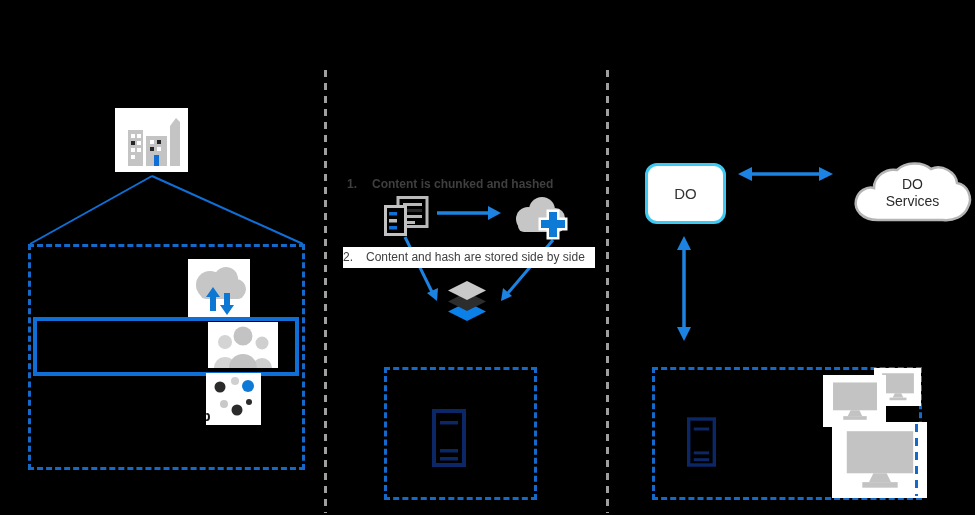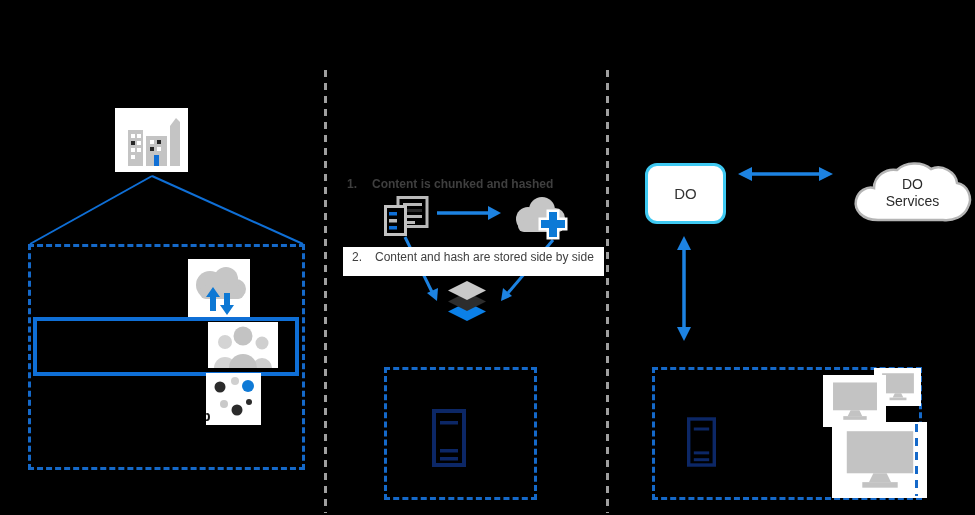--- a/index.html
+++ b/index.html
@@ -13,22 +13,22 @@
   
   .hl-rect{border:4px solid #0f6fd6;background:transparent;z-index:2;}
   
   .tile{background:#fff;z-index:3;display:flex;align-items:center;justify-content:center;overflow:hidden;}
   
   #connectors{left:0;top:0;z-index:2;pointer-events:none;}
   
   .step1{color:#3f3f3f;font-size:12px;white-space:nowrap;z-index:2;font-weight:bold;}
   .step1 .num{margin-right:15px;}
   
-  .step2{background:#fff;color:#404040;font-size:12px;line-height:21px;height:29px;
-         padding:0 10px 0 9px;white-space:nowrap;z-index:4;}
+  .step2{background:#fff;color:#404040;font-size:12px;line-height:21px;height:21px;
+         padding:0 10px 0 0;white-space:nowrap;z-index:4;}
   .step2 .num{margin-right:13px;}
   
   .do-box{width:75px;height:55px;background:#fff;border:3px solid #3ec9f2;border-radius:12px;
           display:flex;align-items:center;justify-content:center;color:#333;font-size:15px;z-index:3;}
   
   .cloud-text{display:flex;flex-direction:column;align-items:center;justify-content:center;
               color:#2b2b2b;font-size:14px;line-height:1.25;z-index:4;text-align:center;}
   
   .dash-overlay-v{width:3px;background:repeating-linear-gradient(180deg,#1569c9 0 8px,transparent 8px 14px);z-index:5;}
   .frag{position:absolute;left:-4px;bottom:1px;font-weight:bold;font-size:14px;color:#161616;}

